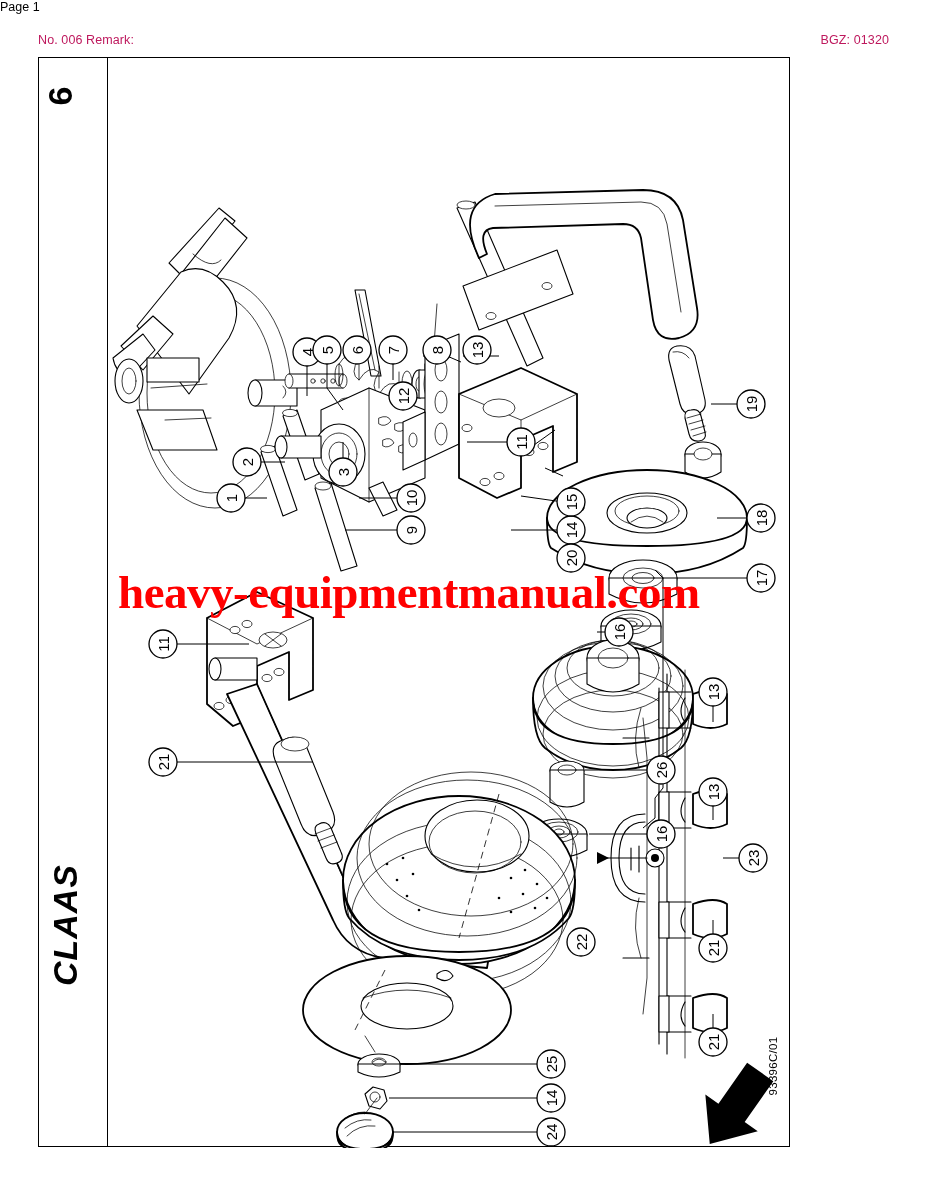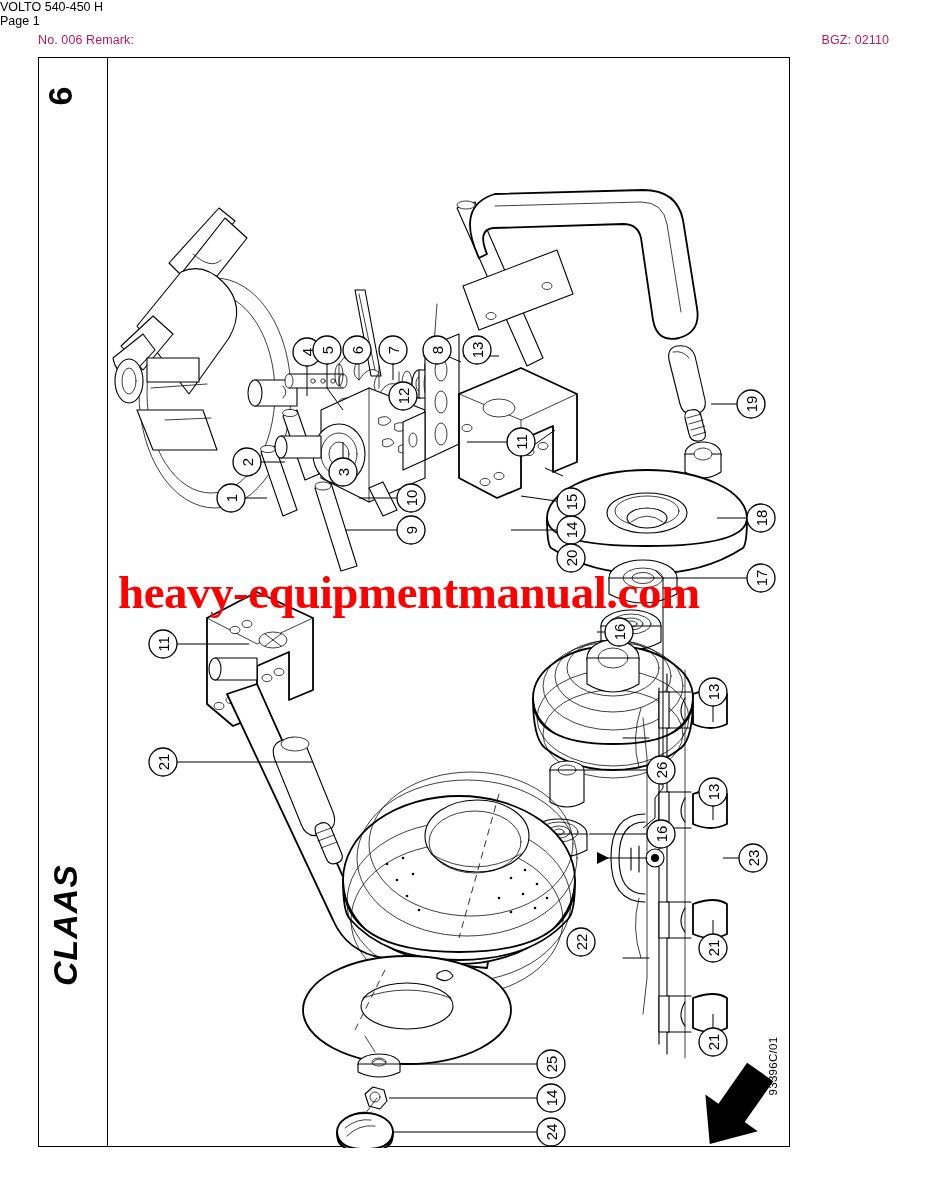--- a/index.html
+++ b/index.html
@@ -36,21 +36,21 @@
   #watermark{position:absolute;left:0;top:0;width:927px;height:1200px;pointer-events:none;}
   #watermark span{position:absolute;left:118px;top:565px;font-family:"Liberation Serif",serif;
      font-weight:bold;font-size:47px;color:#ff0000;white-space:nowrap;letter-spacing:-.5px;}
 </style>
 </head>
 <body>
 
 <div id="page">
 
   <div class="hdr" id="hdr-left">No. 006   Remark:</div>
-  <div class="hdr" id="hdr-right">BGZ: 02110</div>
+  <div class="hdr" id="hdr-right">BGZ: 01320</div>
 
   <div id="frame">
     <div id="frame-divider"></div>
 
     <div id="pageno">6</div>
     <div id="claas">CLAAS</div>
 
     <div id="drawno-wrap">
       <span>93396C/01</span>
     </div>
@@ -528,20 +528,19 @@
         </g>
 
         <g>
           <path class="fk" d="M612 1006 L644 1006 L644 1056 L660 1056 L628 1094 L596 1056 L612 1056 Z" transform="rotate(35 628 1050)"></path>
         </g>
 
       </svg>
     </div>
   </div>
 
-  <div id="ftr-left">VOLTO 540-450 H</div>
   <div id="ftr-right">Page 1</div>
 
   <div id="watermark">
     <span>heavy-equipmentmanual.com</span>
   </div>
 
 </div>
 
 </body></html>

